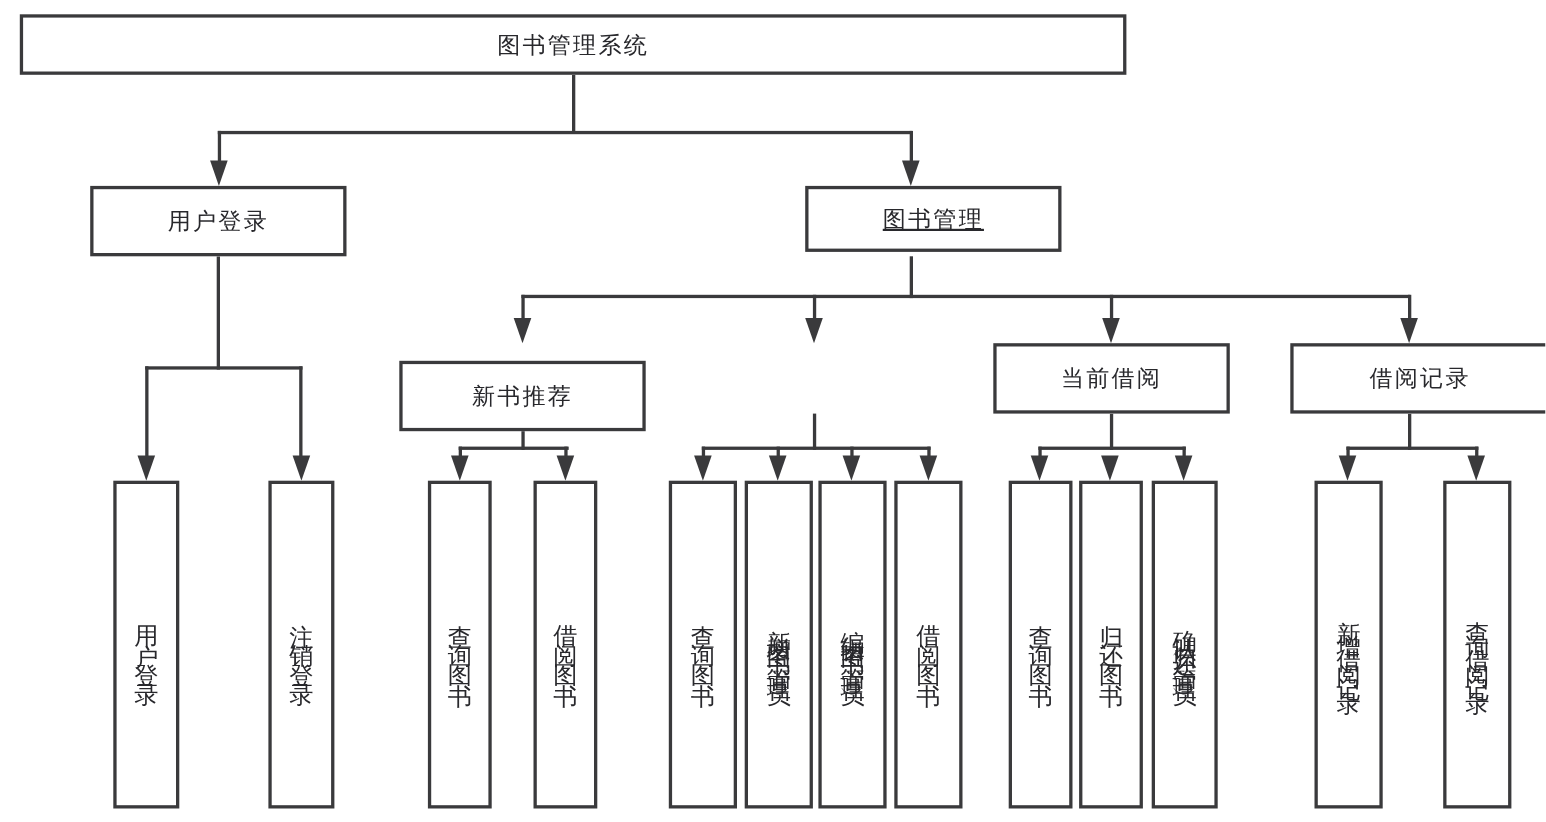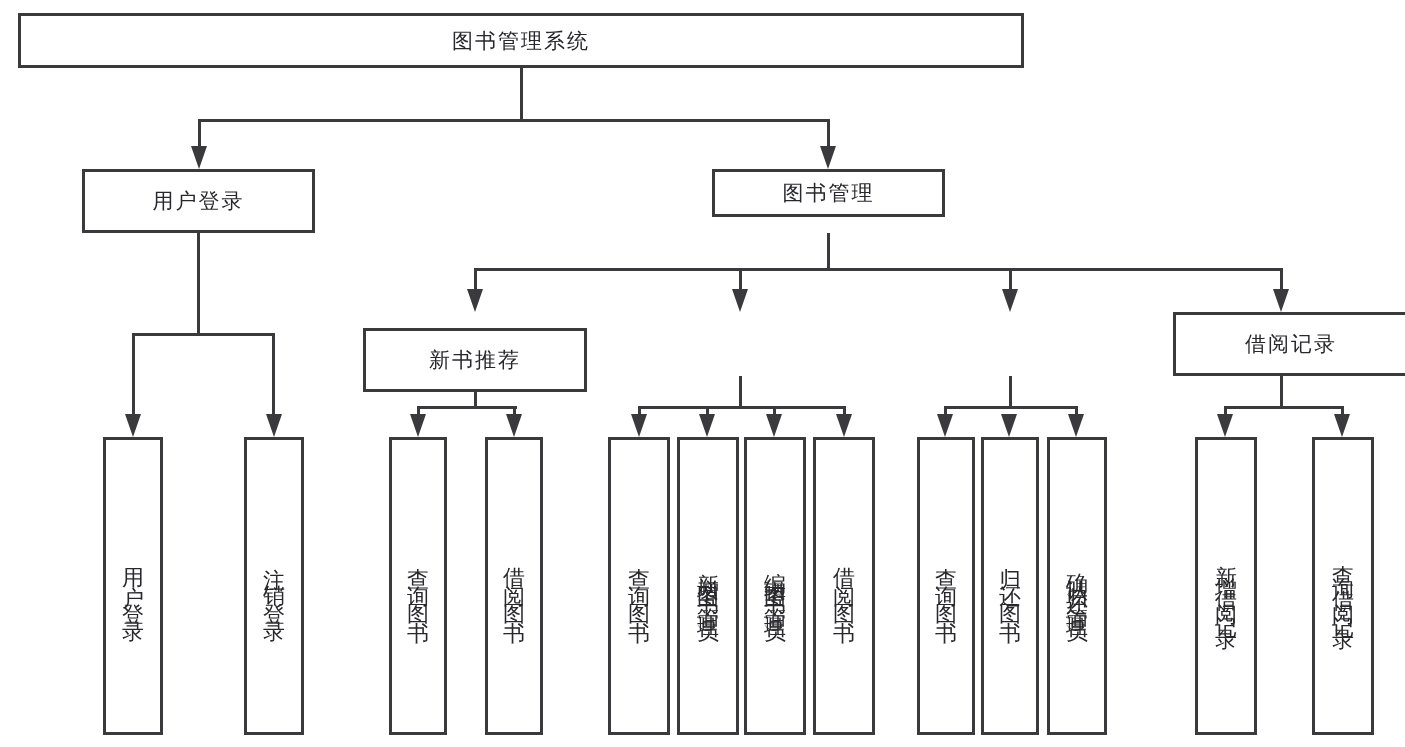--- a/index.html
+++ b/index.html
@@ -122,23 +122,24 @@
   <div class="line vline" style="left:1280px;top:376px;height:33px;"></div>
   <div class="line hline" style="left:1224px;top:406px;width:120px;"></div>
   <div class="line vline" style="left:1224px;top:406px;height:9px;"></div>
   <div class="line vline" style="left:1341px;top:406px;height:9px;"></div>
   <div class="arrow" style="left:1217px;top:414px;"></div>
   <div class="arrow" style="left:1334px;top:414px;"></div>
 
   <div class="box hbox" style="left:18px;top:13px;width:1006px;height:55px;">图书管理系统</div>
 
   <div class="box hbox" style="left:82px;top:169px;width:233px;height:64px;">用户登录</div>
-  <div class="box hbox" style="left:712px;top:169px;width:233px;height:48px;">图书管理</div>
+  <div class="box hbox" style="left:732px;top:169px;width:233px;height:60px;text-decoration:underline;">图书管理</div>
 
   <div class="box hbox" style="left:363px;top:328px;width:224px;height:64px;">新书推荐</div>
+  <div class="box hbox" style="left:903px;top:312px;width:215px;height:64px;">当前借阅</div>
   <div class="box hbox" style="left:1173px;top:312px;width:236px;height:64px;">借阅记录</div>
 
   <div class="box vbox" style="left:103px;top:437px;width:60px;height:298px;">用户登录</div>
   <div class="box vbox" style="left:244px;top:437px;width:60px;height:298px;">注销登录</div>
 
   <div class="box vbox" style="left:389px;top:437px;width:58px;height:298px;">查询图书</div>
   <div class="box vbox" style="left:485px;top:437px;width:58px;height:298px;">借阅图书</div>
 
   <div class="box vbox" style="left:608px;top:437px;width:62px;height:298px;">查询图书</div>
   <div class="box vbox tight" style="left:677px;top:437px;width:62px;height:298px;">新增图书（管理员）</div>

